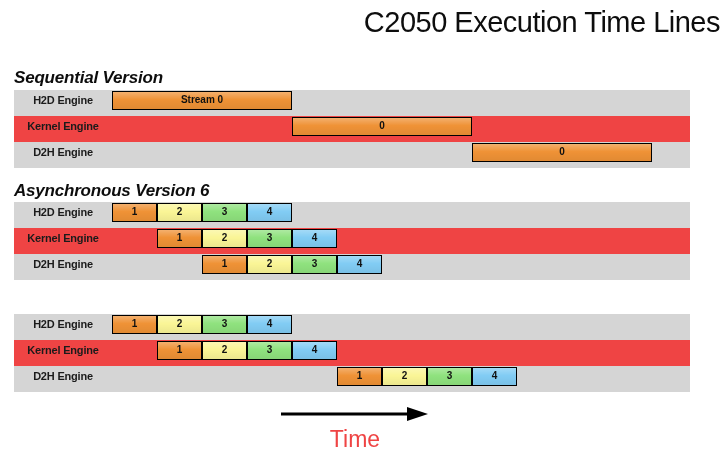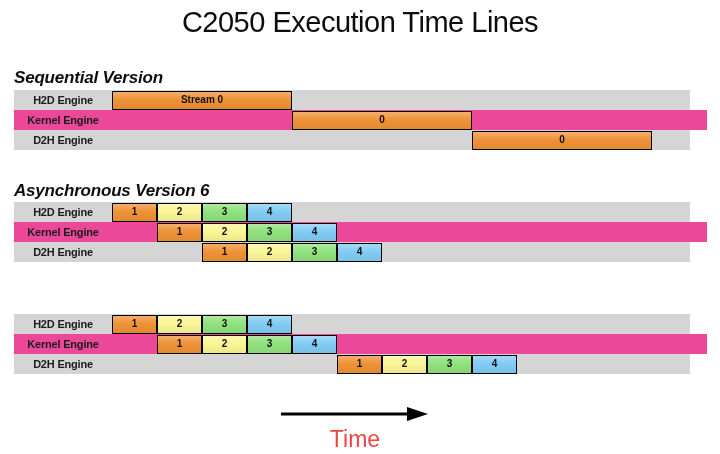--- a/index.html
+++ b/index.html
@@ -1,31 +1,31 @@
 <!DOCTYPE html>
 <html><head>
 <meta charset="utf-8">
 <style>
   html,body { margin:0; padding:0; background:#ffffff; }
   .canvas {
     position:relative; width:720px; height:454px; background:#ffffff;
     font-family:"Liberation Sans", sans-serif; overflow:hidden;
   }
   .title {
-    position:absolute; top:6px; left:0; width:720px; text-align:center;
+    position:absolute; top:6px; left:0; width:720px; text-align:right;
     font-size:29px; font-weight:400; color:#0d0d0d; letter-spacing:-0.5px;
   }
   .section-heading {
     position:absolute; left:14px; font-size:17px; font-weight:bold;
     font-style:italic; color:#0d0d0d; letter-spacing:-0.2px;
   }
   .rows { position:absolute; left:14px; width:676px; }
-  .band { position:relative; width:676px; height:20px; }
+  .band { position:relative; width:676px; height:26px; }
   .band.light { background:#D5D5D5; }
-  .band.dark  { background:#ec4899;padding-left:17px; }
+  .band.dark  { background:#ef4444; }
   .row-label {
     position:absolute; left:0; top:0; width:98px; height:21.5px;
     line-height:21.5px; text-align:center; font-size:11px; font-weight:bold;
     color:#1b1b1b; letter-spacing:-0.2px;
   }
   .block {
     position:absolute; top:1px; height:19px; box-sizing:border-box;
     border:1.5px solid #000; text-align:center; font-size:10px;
     font-weight:bold; color:#111; line-height:15.5px;
     background-image:linear-gradient(rgba(255,255,255,0.28), rgba(255,255,255,0) 45%, rgba(0,0,0,0.06));

